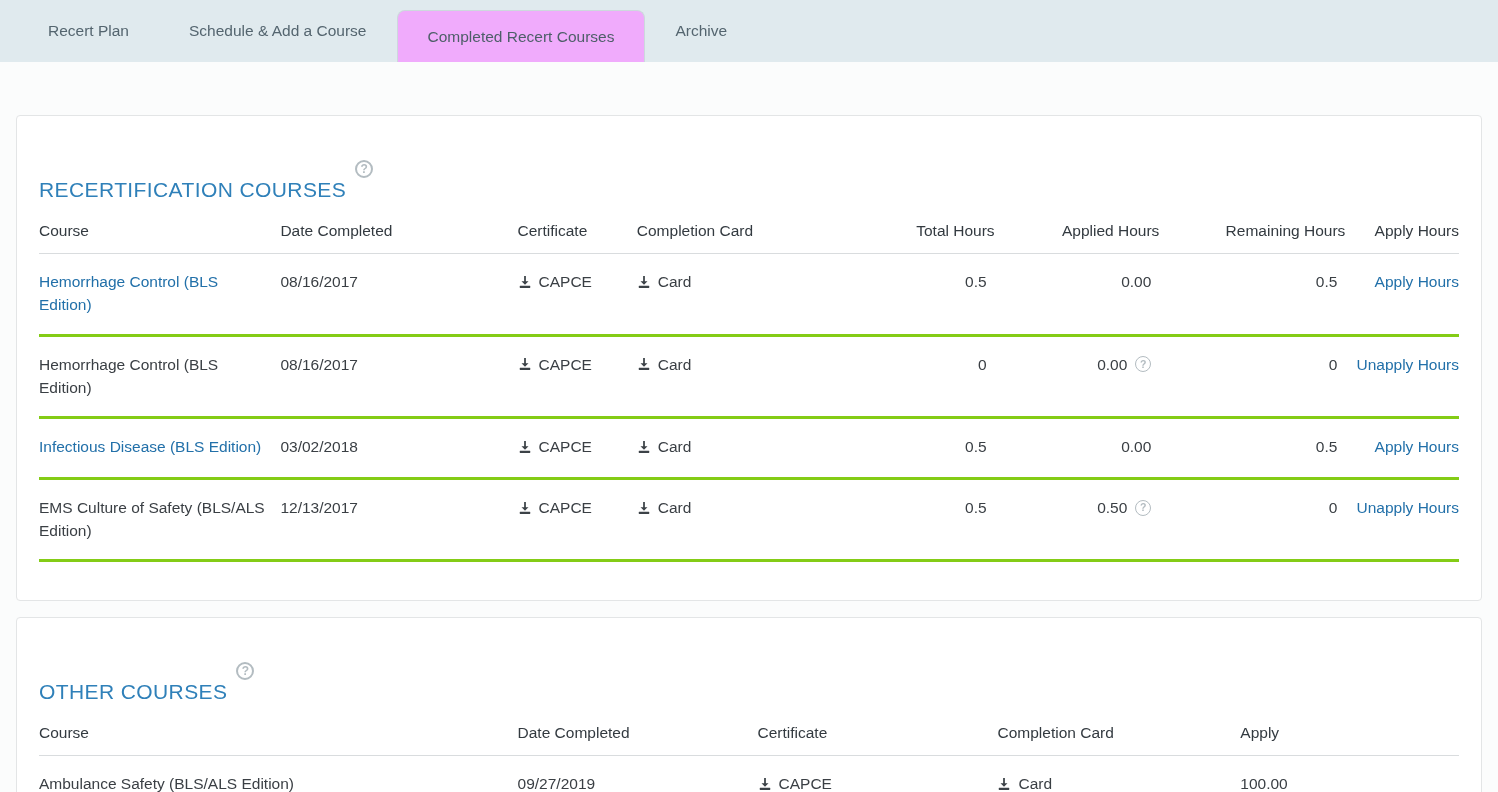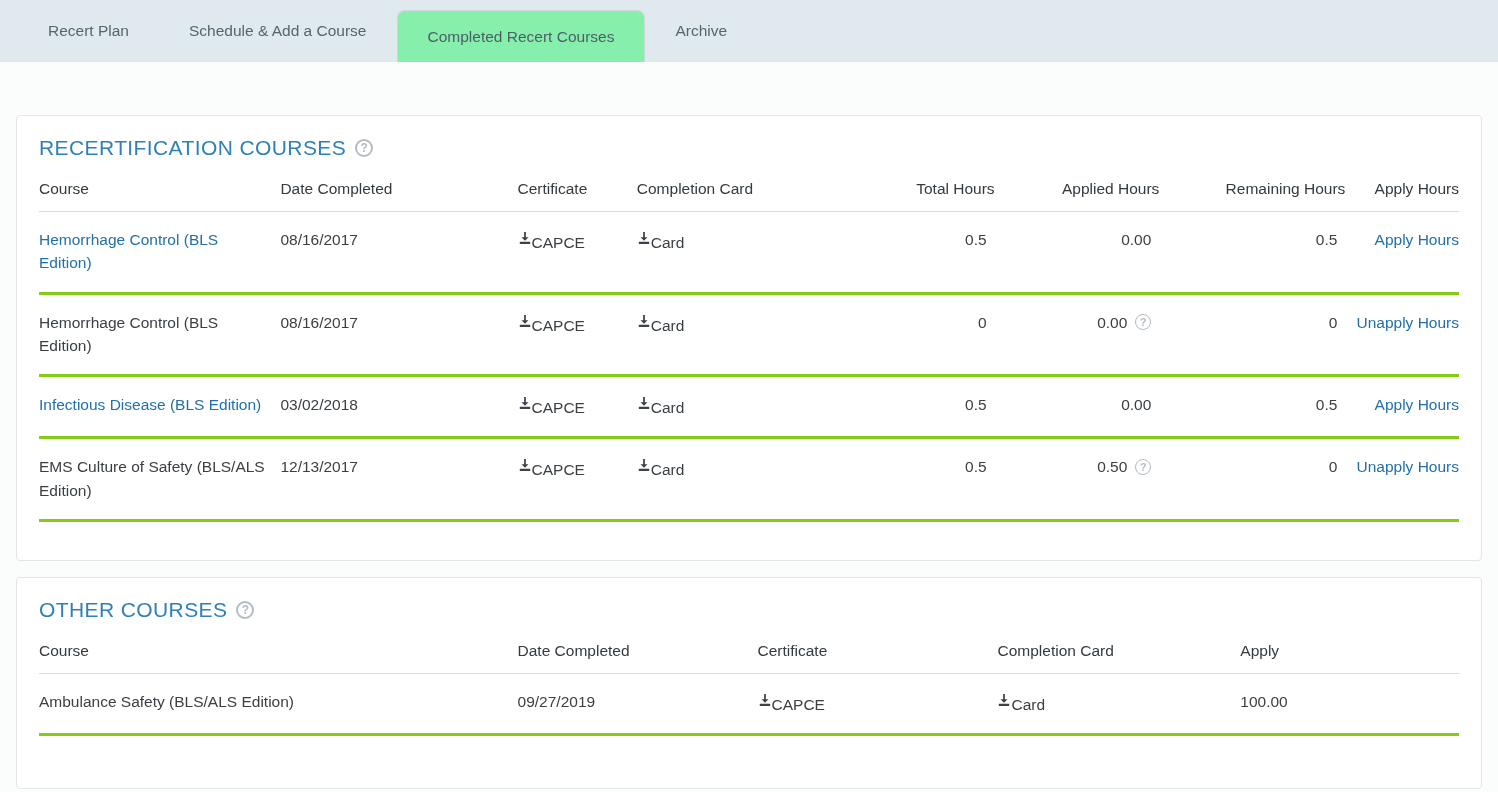--- a/index.html
+++ b/index.html
@@ -22,21 +22,21 @@
   .tab {
     display: flex;
     align-items: center;
     padding: 0 30px;
     font-size: 15.5px;
     color: #54656f;
     cursor: pointer;
     white-space: nowrap;
   }
   .tab.active {
-    background: #86efac;
+    background: #f0abfc;
     border: 1px solid #cdd8dd;
     border-bottom: none;
     border-radius: 8px 8px 0 0;
     margin-top: 10px;
     color: #4d5e68;
   }
 
   
   .content { padding: 53px 16px 2px; }
   .panel {
@@ -51,20 +51,21 @@
     align-items: center;
     gap: 9px;
     margin-bottom: 10px;
   }
   .panel-title {
     font-size: 21px;
     font-weight: 500;
     letter-spacing: 0.4px;
     color: #2f80b9;
     text-transform: uppercase;
+    margin-top: 42px;
   }
   .help-circle {
     display: inline-flex;
     align-items: center;
     justify-content: center;
     width: 18px;
     height: 18px;
     border-radius: 50%;
     border: 2px solid #b3bcc1;
     color: #b3bcc1;
@@ -128,21 +129,22 @@
 
   a.course-link, a.action-link {
     color: #2270a9;
     text-decoration: none;
     cursor: pointer;
   }
   .action-cell { white-space: nowrap; }
 
   .dl-link {
     display: inline-flex;
-    align-items: flex-start;
+    align-items: center;
+    gap: 7px;
     color: #3a3f44;
     cursor: pointer;
     white-space: nowrap;
   }
   .dl-icon svg { display: block; fill: #3c4247; }
 
   .num-with-help {
     display: inline-flex;
     align-items: center;
     justify-content: center;

